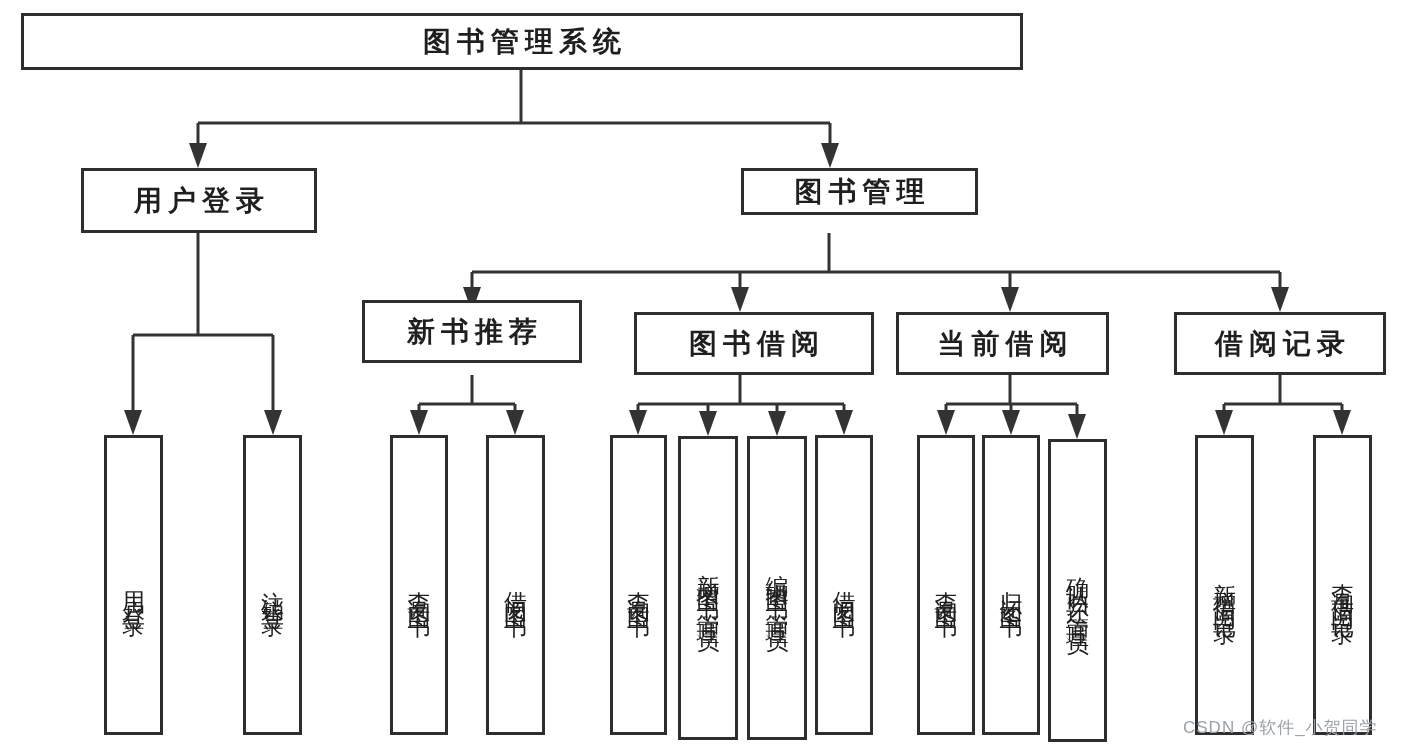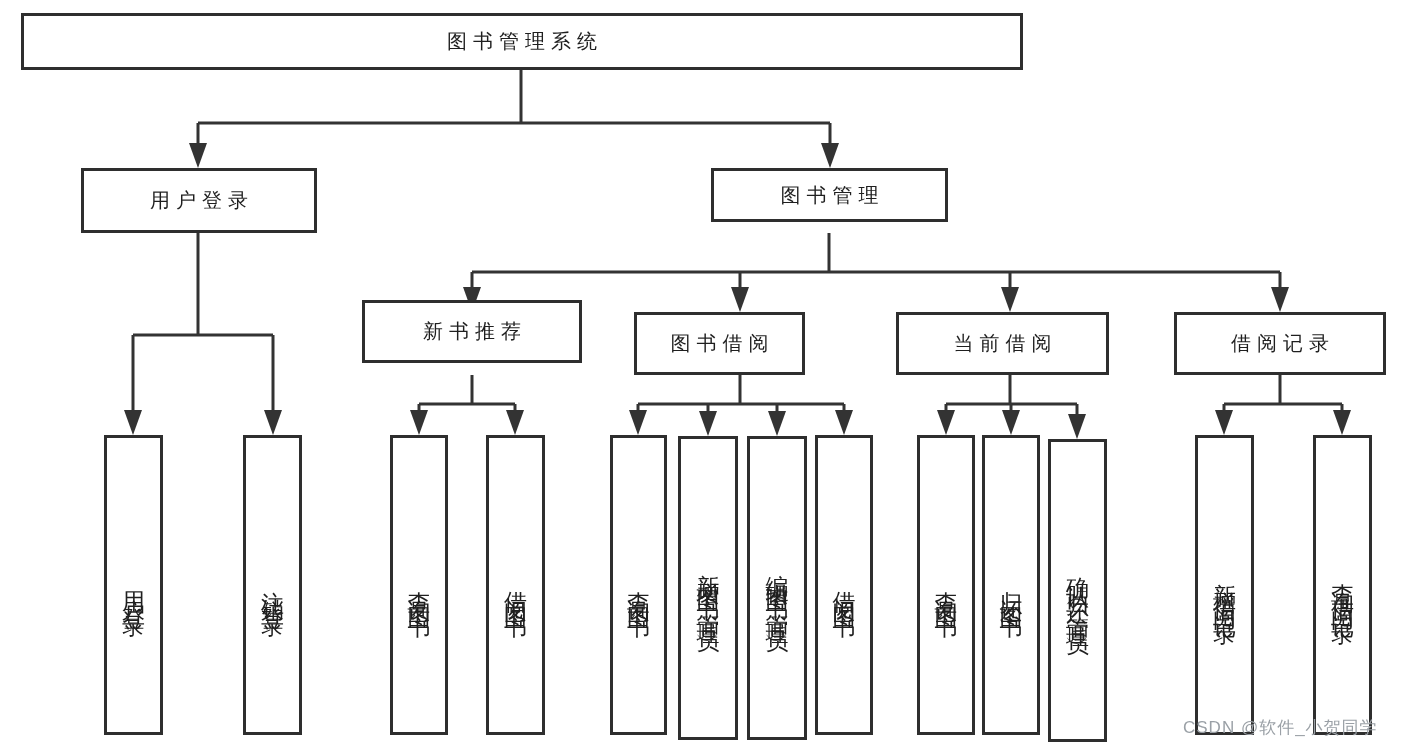--- a/index.html
+++ b/index.html
@@ -28,24 +28,25 @@
     position: absolute;
     background: var(--background);
     border: 3px solid var(--box-border);
     box-sizing: border-box;
     display: flex;
     align-items: center;
     justify-content: center;
     color: var(--text);
   }
   .node.h .label {
-    font-size: 20px;
+    font-size: 28px;
     letter-spacing: 6px;
     white-space: nowrap;
     transform: translateX(3px); 
+    font-weight: bold;
   }
   .node.v .label {
     writing-mode: vertical-rl;
     text-orientation: mixed;
     font-size: 23px;
     letter-spacing: 8px;
     line-height: 1;
     white-space: nowrap;
     transform: translateY(4px); 
   }
@@ -156,28 +157,28 @@
     </g>
   </svg>
 
   <div class="node h" style="left:21px;top:13px;width:1002px;height:57px">
     <span class="label">图书管理系统</span>
   </div>
 
   <div class="node h" style="left:81px;top:168px;width:236px;height:65px">
     <span class="label">用户登录</span>
   </div>
-  <div class="node h" style="left:711px;top:168px;width:237px;height:54px">
+  <div class="node h" style="left:741px;top:168px;width:237px;height:47px">
     <span class="label">图书管理</span>
   </div>
 
   <div class="node h" style="left:362px;top:300px;width:220px;height:63px">
     <span class="label">新书推荐</span>
   </div>
-  <div class="node h" style="left:634px;top:312px;width:171px;height:63px">
+  <div class="node h" style="left:634px;top:312px;width:240px;height:63px">
     <span class="label">图书借阅</span>
   </div>
   <div class="node h" style="left:896px;top:312px;width:213px;height:63px">
     <span class="label">当前借阅</span>
   </div>
   <div class="node h" style="left:1174px;top:312px;width:212px;height:63px">
     <span class="label">借阅记录</span>
   </div>
 
   <div class="node v" style="left:104px;top:435px;width:59px;height:300px">

